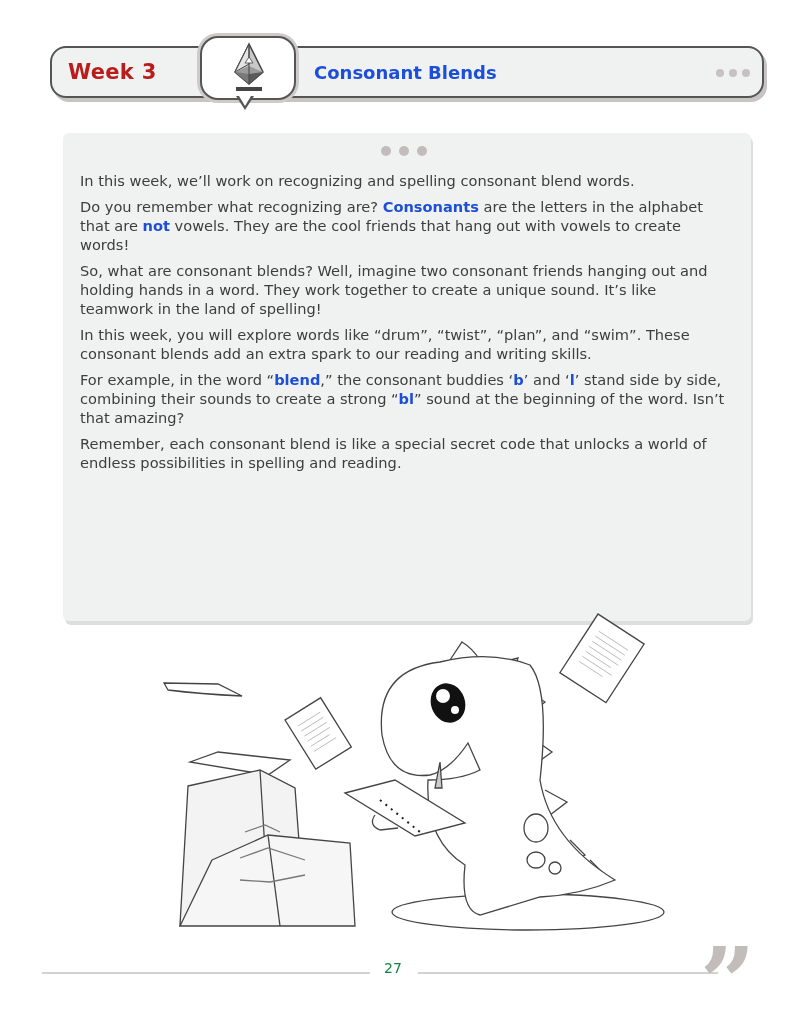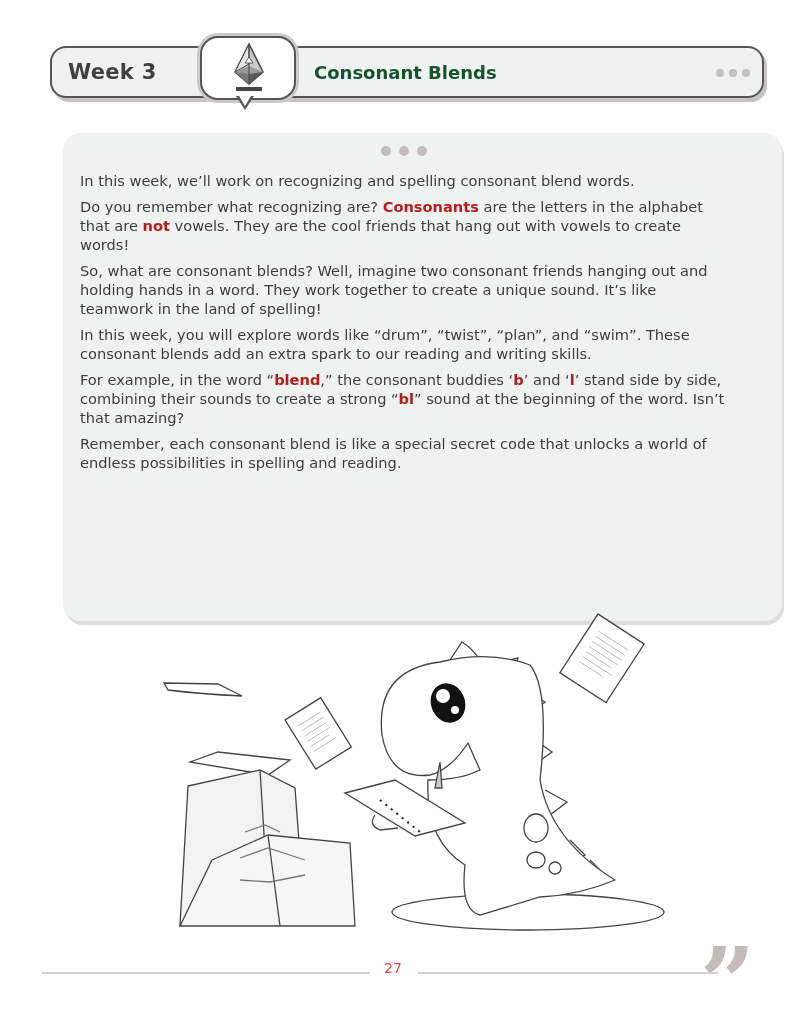--- a/index.html
+++ b/index.html
@@ -7,24 +7,24 @@
          font-family: "DejaVu Sans", sans-serif; color: #3a3a3a; }
 
   
   .header-bar {
     position: absolute; left: 50px; top: 46px; width: 714px; height: 52px;
     background: #f0f2f1; border: 2px solid #555; border-radius: 16px;
     box-shadow: 3px 4px 0 #c9c4c4; box-sizing: border-box;
   }
   .week-label {
     position: absolute; left: 16px; top: 12px; font-size: 21px; font-weight: bold;
-    color: #404040; letter-spacing: 0.3px;
+    color: #b91c1c; letter-spacing: 0.3px;
   }
   .title-label {
-    position: absolute; left: 262px; top: 14px; font-size: 18px; font-weight: bold; color: #14532d;
+    position: absolute; left: 262px; top: 14px; font-size: 18px; font-weight: bold; color: #1d4ed8;
   }
   .dots-right { position: absolute; right: 12px; top: 21px; display: flex; gap: 5px; }
   .dot { width: 8px; height: 8px; border-radius: 50%; background: #c7c2c2; display: inline-block; }
 
   
   .bubble {
     position: absolute; left: 200px; top: 36px; width: 96px; height: 64px;
     background: #ffffff; border: 2px solid #555; border-radius: 18px;
     box-shadow: 0 0 0 3px #cfcaca; box-sizing: border-box; z-index: 2;
   }
@@ -36,41 +36,40 @@
   .bubble-tail-inner {
     position: absolute; left: 239px; top: 96px; width: 0; height: 0; z-index: 4;
     border-left: 6px solid transparent; border-right: 6px solid transparent;
     border-top: 10px solid #fff;
   }
   .pen-icon { position: absolute; left: 25px; top: 4px; }
 
   
   .card {
     position: absolute; left: 63px; top: 133px; width: 688px; height: 488px;
-    background: #f0f2f1; border-radius: 18px;
+    background: #f0f2f1; border-radius: 6px;
     box-shadow: 2px 4px 0 #dedede;
-    padding-left: 31px;
   }
   .card-dots { position: absolute; left: 318px; top: 13px; display: flex; gap: 8px; }
   .card-dots .dot { width: 10px; height: 10px; background: #c2bcbc; }
   .card-text {
     position: absolute; left: 17px; top: 38px; width: 650px;
     font-size: 14.6px; line-height: 19px; color: #3d3d3d;
   }
   .card-text p { margin: 0 0 7px 0; }
-  .card-text b { color: #b91c1c; }
+  .card-text b { color: #1d4ed8; }
   .card-text .final { margin-top: 26px; }
 
   
   .illustration { position: absolute; left: 150px; top: 610px; }
 
   
   .footer-line-left { position: absolute; left: 42px; top: 972px; width: 328px; height: 2px; background: #d6d0d0; }
   .footer-line-right { position: absolute; left: 418px; top: 972px; width: 300px; height: 2px; background: #d6d0d0; }
-  .page-number { position: absolute; left: 384px; top: 960px; font-size: 14px; color: #ef4444; }
+  .page-number { position: absolute; left: 384px; top: 960px; font-size: 14px; color: #15803d; }
   .quote-mark {
     position: absolute; left: 700px; top: 935px; font-size: 96px; line-height: 96px;
     font-family: "DejaVu Serif", serif; font-weight: bold; color: #c2bcbb;
   }
 </style>
 </head>
 <body>
 
 <div class="header-bar">
   <span class="week-label">Week 3</span>

